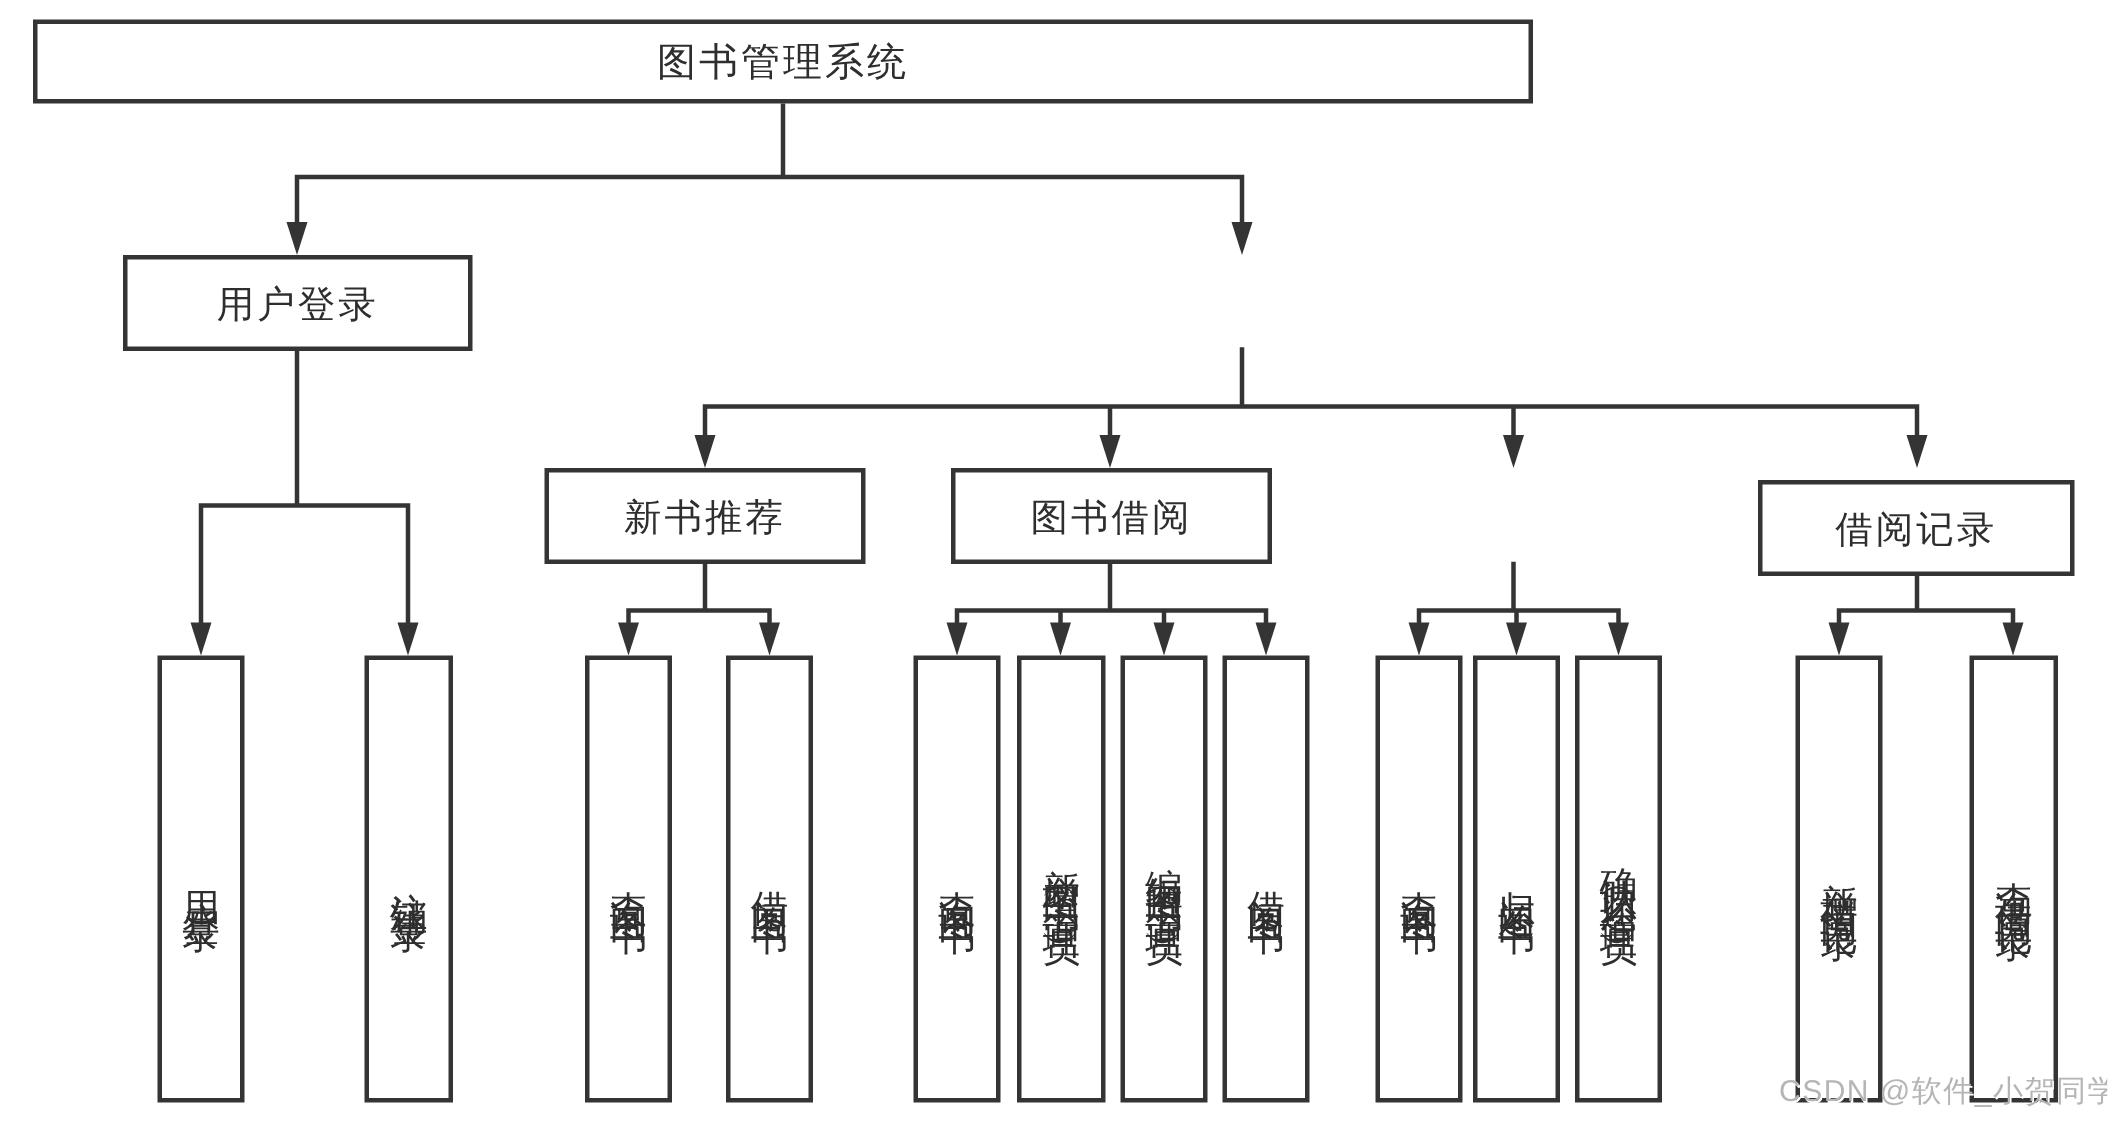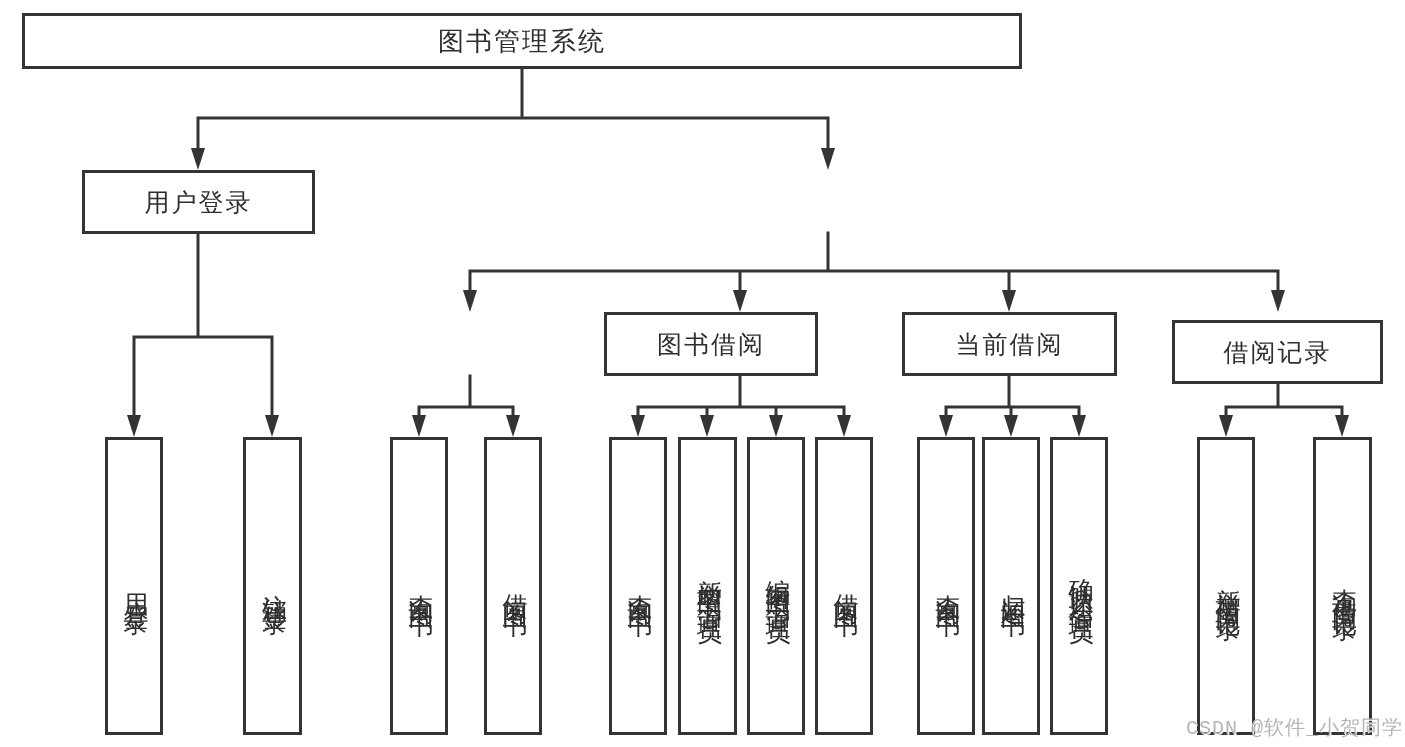--- a/index.html
+++ b/index.html
@@ -1,18 +1,18 @@
 <!DOCTYPE html>
 <html><head>
 <meta charset="utf-8">
 <style>
   html,body{margin:0;padding:0;background:#ffffff;}
   #stage{
     position:relative;width:1405px;height:747px;background:#ffffff;overflow:hidden;
-    font-family:Liberation Mono, monospace;color:#2e2e2e;
+    font-family:Liberation Sans, sans-serif;color:#2e2e2e;
   }
   #connectors{position:absolute;left:0;top:0;z-index:1;}
   .hbox{
     position:absolute;box-sizing:border-box;background:#ffffff;
     border:3px solid #343434;display:flex;align-items:center;justify-content:center;
     font-size:25px;letter-spacing:2px;z-index:2;white-space:nowrap;
   }
   .root-box{font-size:26px;}
   .vbox{
     position:absolute;box-sizing:border-box;background:#ffffff;
@@ -62,22 +62,22 @@
       <polygon points="1072,415 1086,415 1079,437"></polygon>
       <polygon points="1219,415 1233,415 1226,437"></polygon>
       <polygon points="1335,415 1349,415 1342,437"></polygon>
     </g>
   </svg>
 
   <div class="hbox root-box" style="left:22px;top:13px;width:1000px;height:56px">图书管理系统</div>
 
   <div class="hbox" style="left:82px;top:170px;width:233px;height:64px">用户登录</div>
 
-  <div class="hbox" style="left:604px;top:312px;width:214px;height:64px">图书借阅</div>
-  <div class="hbox" style="left:902px;top:312px;width:215px;height:64px">当前借阅</div>
+  <div class="hbox" style="left:363px;top:312px;width:214px;height:64px">新书推荐</div>
+  <div class="hbox" style="left:634px;top:312px;width:214px;height:64px">图书借阅</div>
   <div class="hbox" style="left:1172px;top:320px;width:211px;height:64px">借阅记录</div>
 
   <div class="vbox" style="left:105px;top:437px;width:58px;height:298px">用户登录</div>
   <div class="vbox" style="left:243px;top:437px;width:59px;height:298px">注销登录</div>
 
   <div class="vbox" style="left:390px;top:437px;width:58px;height:298px">查询图书</div>
   <div class="vbox" style="left:484px;top:437px;width:58px;height:298px">借阅图书</div>
 
   <div class="vbox" style="left:609px;top:437px;width:58px;height:298px">查询图书</div>
   <div class="vbox" style="left:678px;top:437px;width:59px;height:298px">新增图书（管理员）</div>

